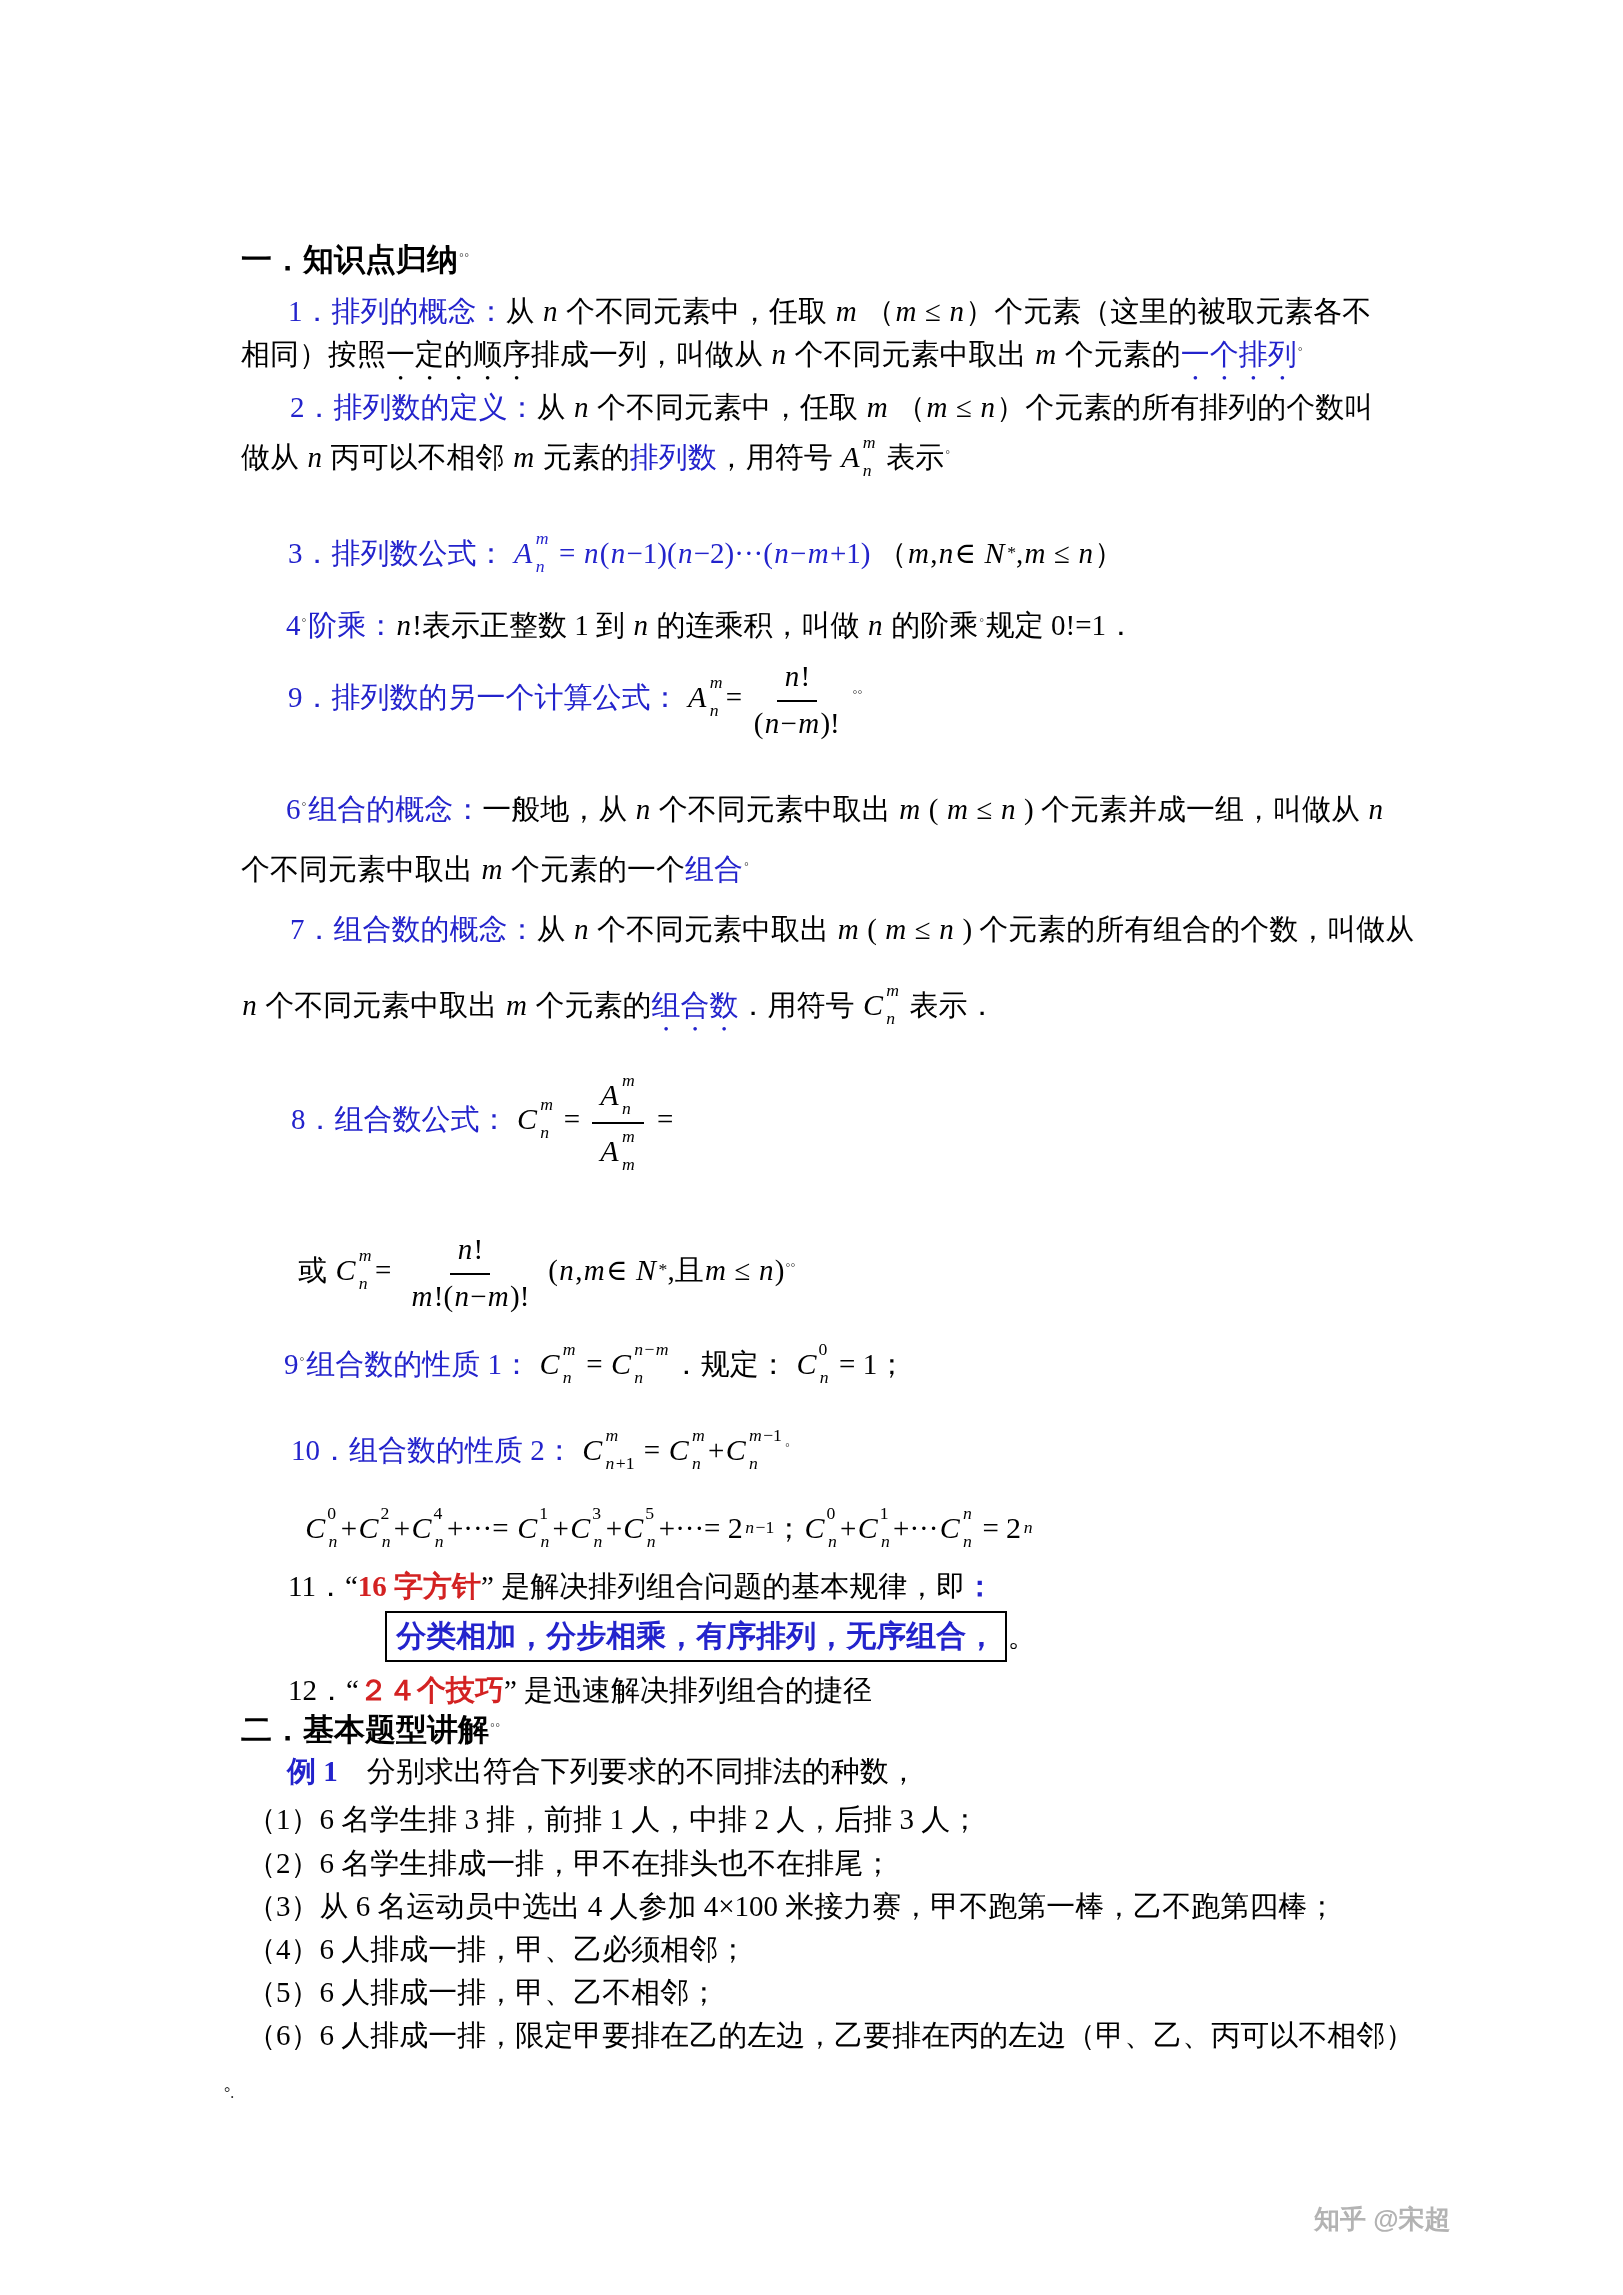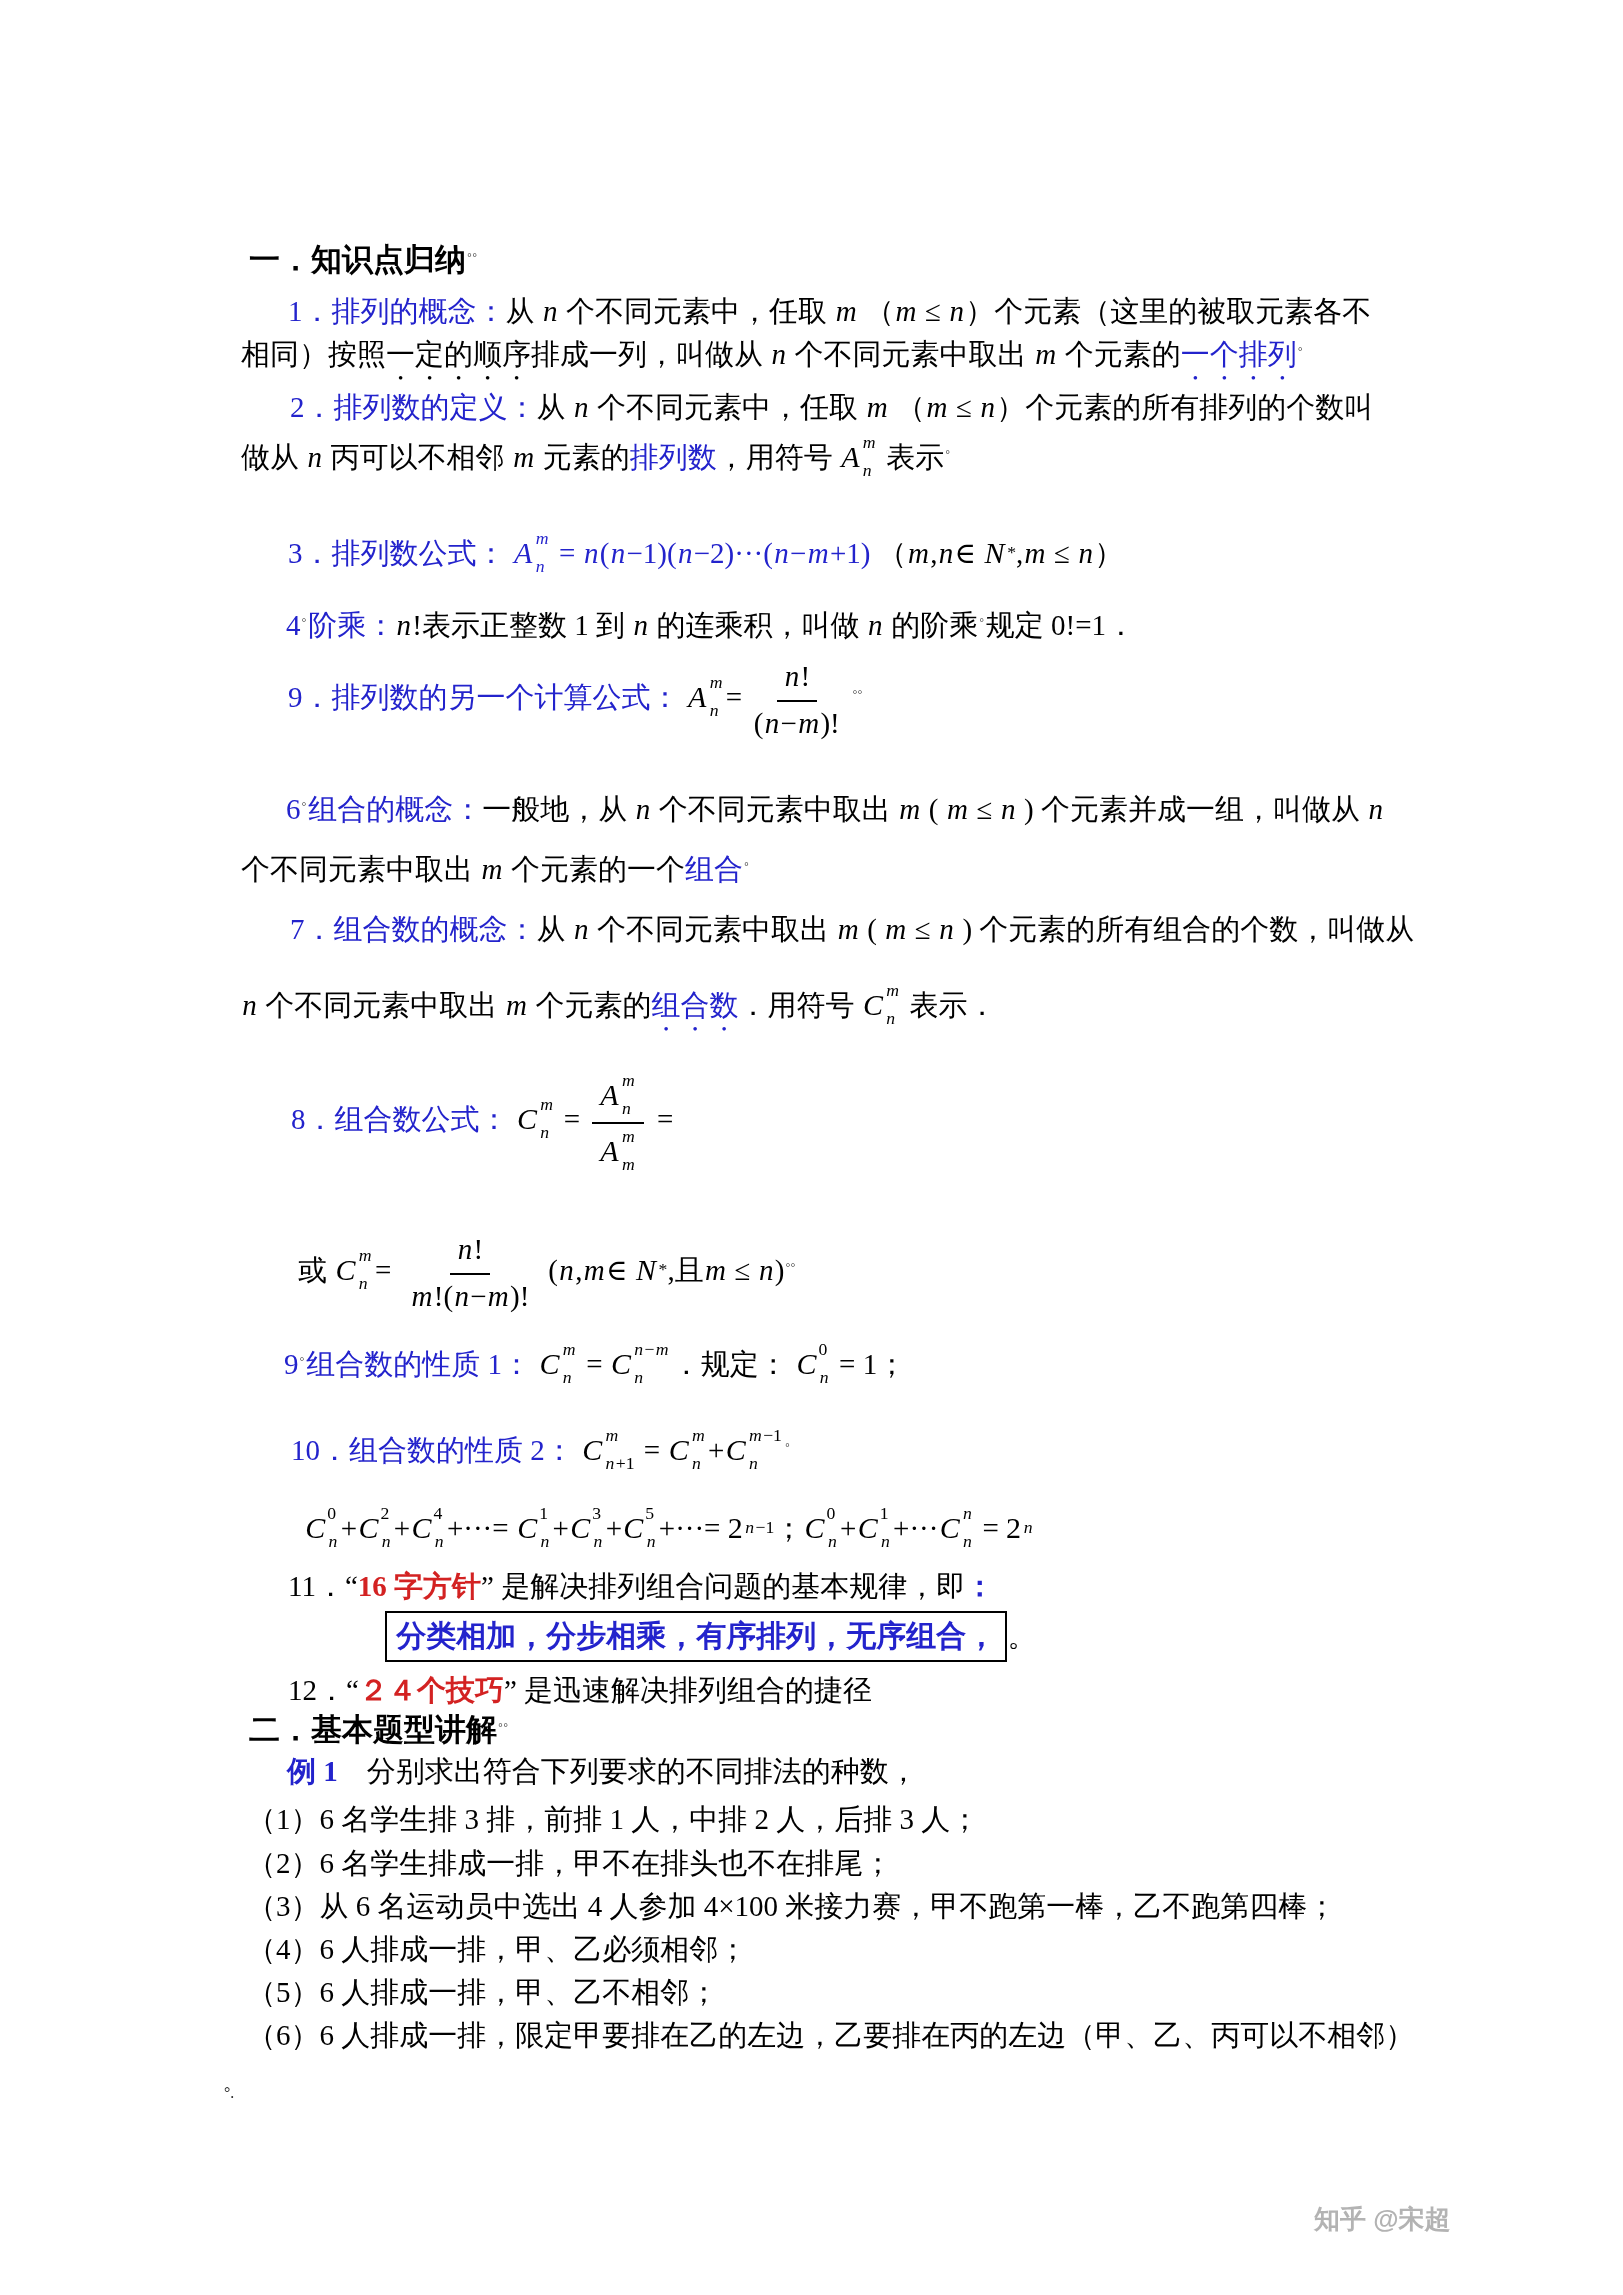--- a/index.html
+++ b/index.html
@@ -3,21 +3,21 @@
 <meta charset="utf-8">
 <style>
   html,body{margin:0;padding:0;}
   body{
     width:1623px;height:2295px;position:relative;background:#ffffff;
     font-family:"Liberation Serif","DejaVu Serif",serif;color:#000;
     overflow:hidden;
   }
   .line{position:absolute;white-space:nowrap;font-size:29px;line-height:1.3;}
   .cn{}
-  .hb{font-weight:bold;font-size:31px;margin-left:8px;}
+  .hb{font-weight:bold;font-size:31px;}
   .cb{color:var(--blue);}
   .cbb{color:var(--blue);font-weight:bold;}
   .cred{color:var(--red);font-weight:bold;}
   .v{font-style:italic;font-family:"Liberation Serif","DejaVu Serif",serif;padding:0 1.3px;}
   .bv{font-style:italic;color:var(--blue);padding:0 1.3px;}
   .r{font-family:"Liberation Serif","DejaVu Serif",serif;}
   .br{color:var(--blue);}
   .bluec{color:var(--blue);}
   .dots{-webkit-text-emphasis:filled dot;-webkit-text-emphasis-position:under right;
         text-emphasis:filled dot;text-emphasis-position:under right;text-align:center;}

